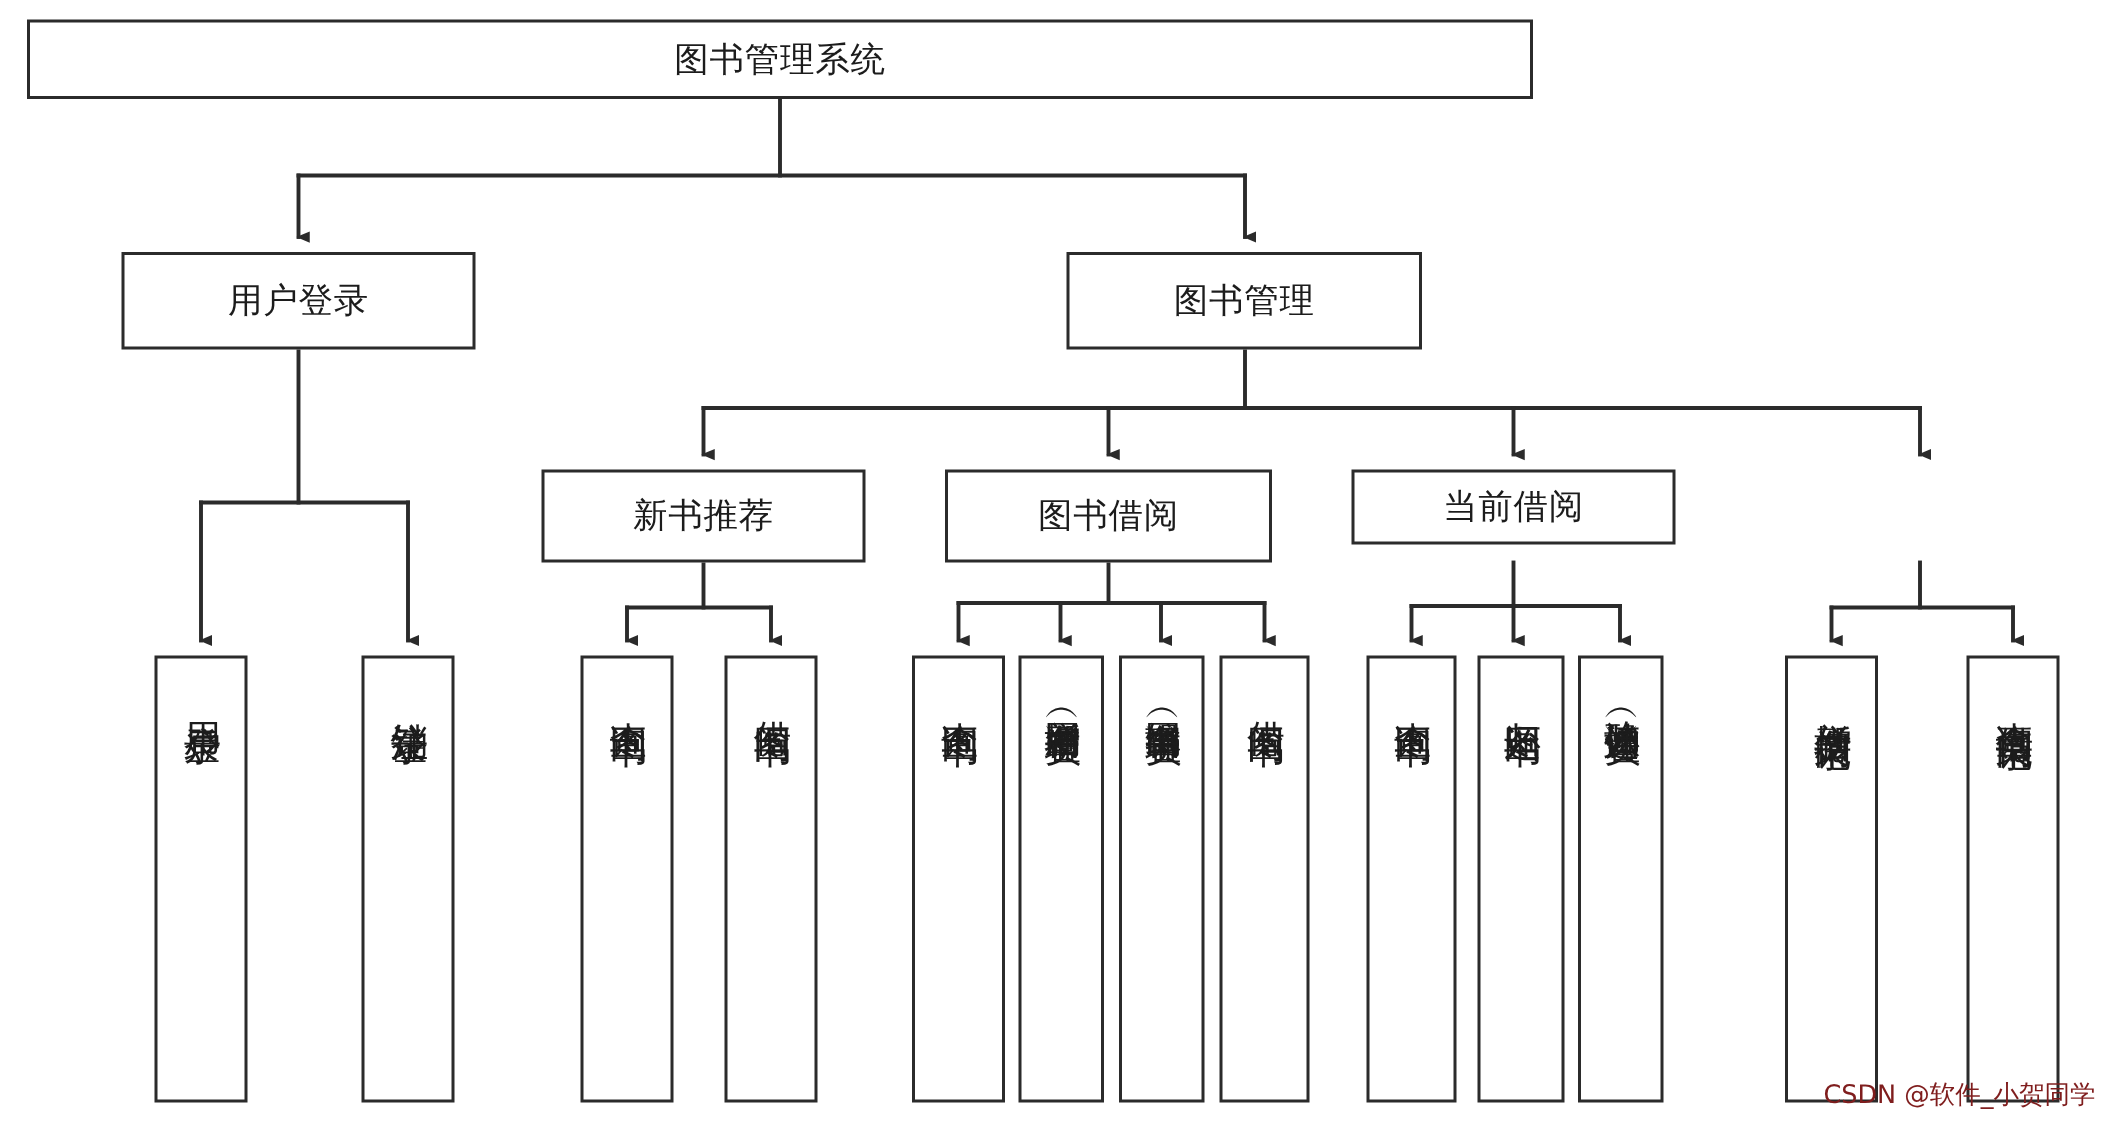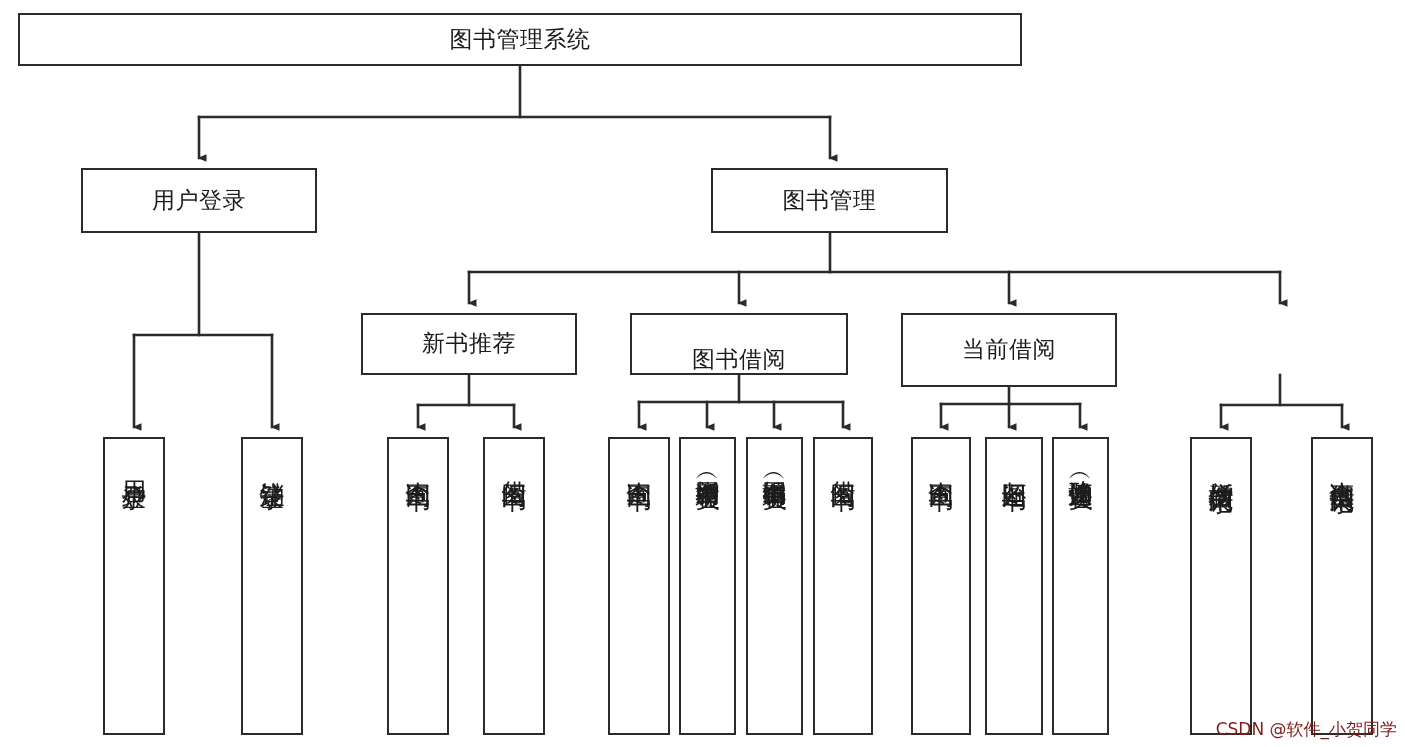--- a/index.html
+++ b/index.html
@@ -135,24 +135,24 @@
   <div class="node" id="node-l2-0" style="left: 81px; top: 168px; width: 236px; height: 65px;">
     <span class="label">用户登录</span>
   </div>
   <div class="node" id="node-l3-0" style="left: 361px; top: 313px; width: 216px; height: 62px;">
     <span class="label">新书推荐</span>
   </div>
 
   <div class="node" id="node-l2-1" style="left: 711px; top: 168px; width: 237px; height: 65px;">
     <span class="label">图书管理</span>
   </div>
-  <div class="node" id="node-l3-1" style="left: 630px; top: 313px; width: 218px; height: 62px; align-items: flex-end;">
+  <div class="node" id="node-l3-1" style="left: 630px; top: 313px; width: 218px; height: 62px;">
     <span class="label">图书借阅</span>
   </div>
-  <div class="node" id="node-l3-2" style="left: 901px; top: 313px; width: 216px; height: 74px;">
+  <div class="node" id="node-l3-2" style="left: 901px; top: 313px; width: 216px; height: 50px;">
     <span class="label">当前借阅</span>
   </div>
 
   <div class="node vertical" id="node-leaf-0" style="left: 103px; top: 437px; width: 62px; height: 298px;">
     <span class="label">用户登录</span>
   </div>
   <div class="node vertical" id="node-leaf-1" style="left: 241px; top: 437px; width: 62px; height: 298px;">
     <span class="label">注销登录</span>
   </div>
   <div class="node vertical" id="node-leaf-2" style="left: 387px; top: 437px; width: 62px; height: 298px;">

